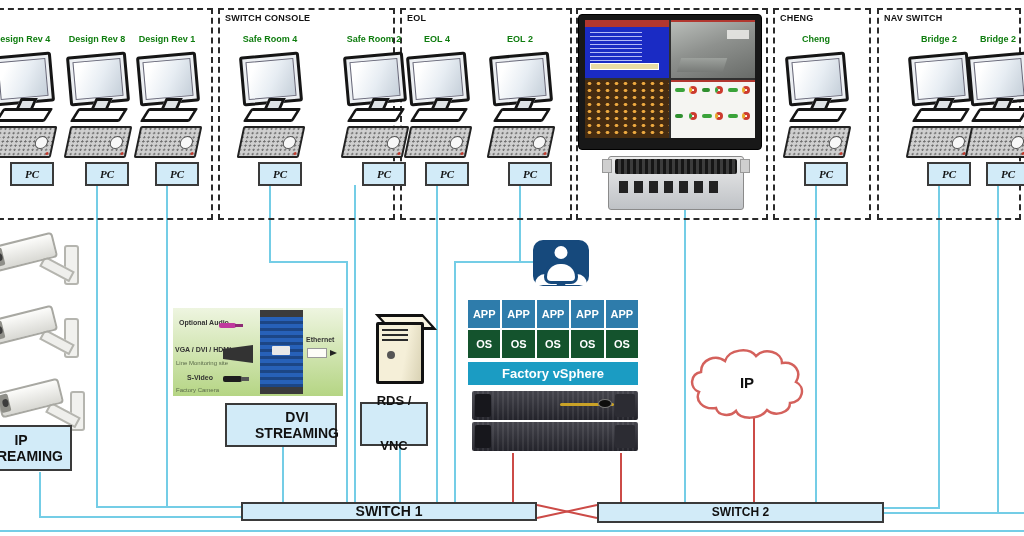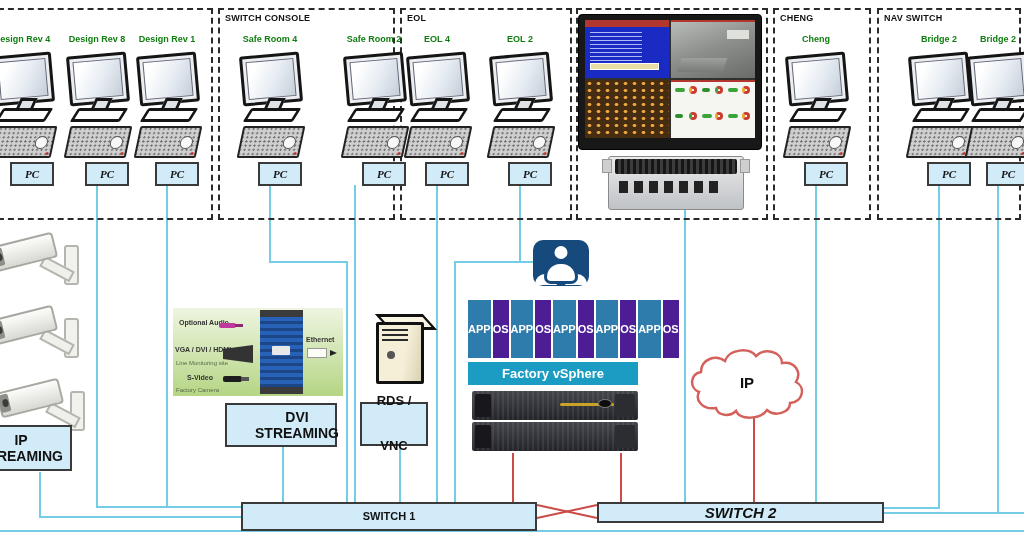--- a/index.html
+++ b/index.html
@@ -68,24 +68,24 @@
   .epc-led{position:absolute;left:10px;top:24px;width:7px;height:10px;background:#6fae48;}
 
   
   .tmlogo{position:absolute;left:533px;top:240px;width:56px;height:46px;background:#16497c;border-radius:10px;}
   .tmlogo::before{content:"";position:absolute;left:50%;top:6px;transform:translateX(-50%);width:13px;height:13px;background:#fff;border-radius:50%;}
   .tmlogo::after{content:"";position:absolute;left:50%;bottom:5px;transform:translateX(-50%);width:28px;height:17px;background:#fff;border-radius:13px 13px 4px 4px;
     box-shadow:0 0 0 3px #16497c,-15px 7px 0 -3px #fff,15px 7px 0 -3px #fff;}
 
   
   .vcols{position:absolute;left:468px;top:300px;width:170px;height:58px;display:flex;gap:2px;}
-  .vcol{flex:1;display:flex;flex-direction:row;gap:2px;}
+  .vcol{flex:1;display:flex;flex-direction:column;gap:2px;}
   .vapp,.vos{flex:1;display:flex;align-items:center;justify-content:center;color:#fff;font-weight:bold;font-size:11px;}
   .vapp{background:#2e7cab;}
-  .vos{background:#4c1d95;}
+  .vos{background:#14532d;}
   .vbar{position:absolute;left:468px;top:362px;width:170px;height:23px;background:#1b9cc3;color:#fff;font-weight:bold;font-size:13px;display:flex;align-items:center;justify-content:center;}
 
   
   .rack{position:absolute;left:472px;top:391px;width:166px;height:62px;}
   .runit{position:absolute;left:0;width:100%;height:29px;background:linear-gradient(#44444c,#23232a);border-radius:2px;
     background-image:repeating-linear-gradient(90deg,rgba(255,255,255,.07) 0 2px,transparent 2px 5px),linear-gradient(#44444c,#23232a);}
   .runit.u1{top:0;}
   .runit.u2{top:31px;}
   .runit::before{content:"";position:absolute;left:3px;top:3px;width:16px;height:23px;background:#17171c;border-radius:2px;}
   .runit::after{content:"";position:absolute;right:3px;top:3px;width:20px;height:23px;background:#2c2c33;border-radius:2px;}
@@ -394,18 +394,18 @@
   <div class="rack-badge"></div>
 </div>
 
 <div class="cloud">
   <svg width="118" height="80" viewBox="0 0 118 80">
     <path d="M28,66 C14,68 7,58 11,50 C1,46 2,32 13,30 C13,17 28,12 37,19 C41,7 61,5 68,14 C77,5 94,10 94,21 C107,19 114,30 108,40 C118,45 115,60 102,61 C102,71 87,75 79,68 C72,78 52,78 48,69 C42,75 30,74 28,66 Z" fill="#ffffff" stroke="#d4615c" stroke-width="2.5"></path>
   </svg>
   <div class="cloud-label">IP</div>
 </div>
 
-<div class="bluebox" style="left:241px;top:502px;width:296px;height:29px;font-size:11px;">
+<div class="bluebox" style="left:241px;top:502px;width:296px;height:19px;font-size:14px;">
   <div class="l1">SWITCH 1</div>
 </div>
-<div class="bluebox" style="left:597px;top:502px;width:287px;height:21px;font-size:15px;font-style:italic;">
+<div class="bluebox" style="left:597px;top:502px;width:287px;height:21px;font-size:12px;">
   <div class="l1">SWITCH 2</div>
 </div>
 
 </body></html>

